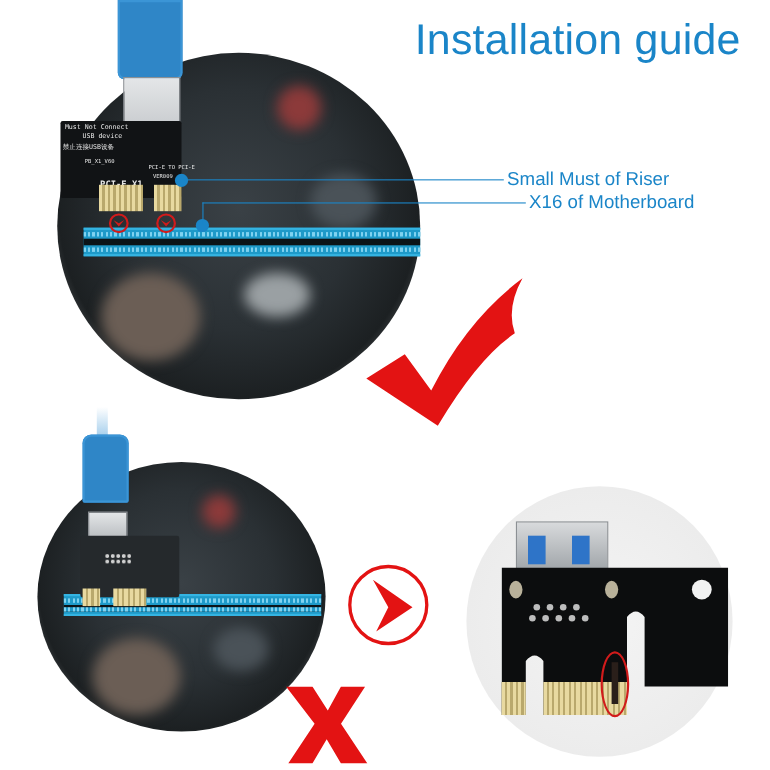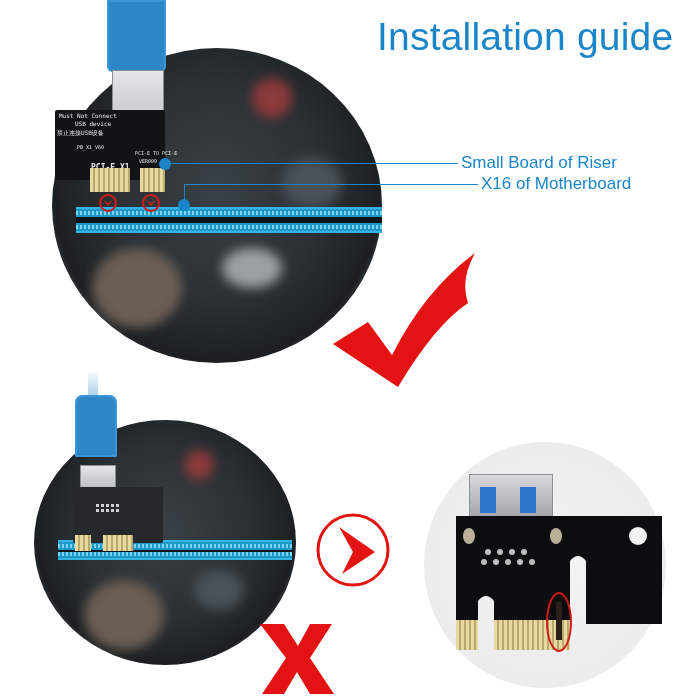--- a/index.html
+++ b/index.html
@@ -118,21 +118,21 @@
     </svg>
 </div>
 <div class="mini-check" style="left:142px;top:194px;">
   <svg width="10" height="8" viewBox="0 0 10 8">
       <path d="M0 1 L5 7 L10 1 L5 4 Z" fill="#d11b1b"></path>
     </svg>
 </div>
 
 <div class="callout-dot" style="left:159px;top:158px;"></div>
 <div class="callout-line" style="left:168px;top:163px;width:290px;height:1px;"></div>
-<div class="callout-label" style="left:461px;top:153px;">Small Board of Riser</div>
+<div class="callout-label" style="left:461px;top:153px;">Small Must of Riser</div>
 
 <div class="callout-dot" style="left:178px;top:199px;"></div>
 <div class="callout-line" style="left:184px;top:184px;width:1px;height:20px;"></div>
 <div class="callout-line" style="left:184px;top:184px;width:294px;height:1px;"></div>
 <div class="callout-label" style="left:481px;top:174px;">X16 of Motherboard</div>
 
 <svg class="abs" style="left:330px;top:245px;" width="150" height="150" viewBox="0 0 150 150">
   <path d="M3 99 L38 77 L62 110 Q95 45 145 8 Q130 35 138 58 Q105 80 68 142 Z" fill="#e31313"></path>
 </svg>
 

